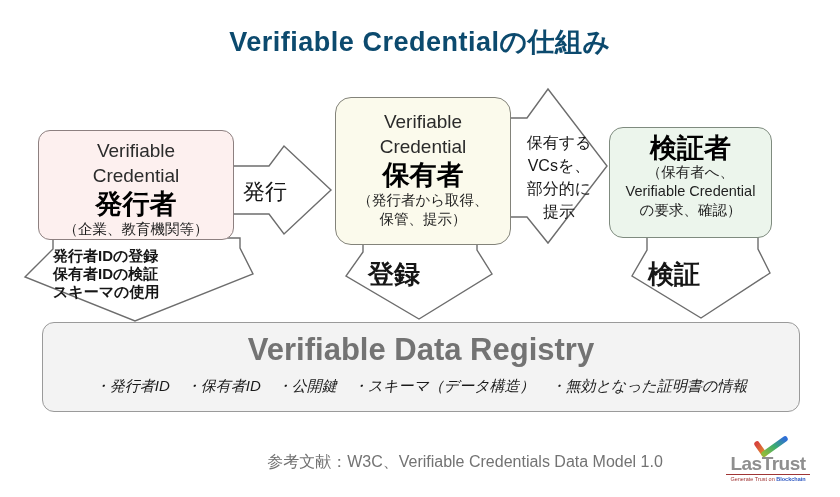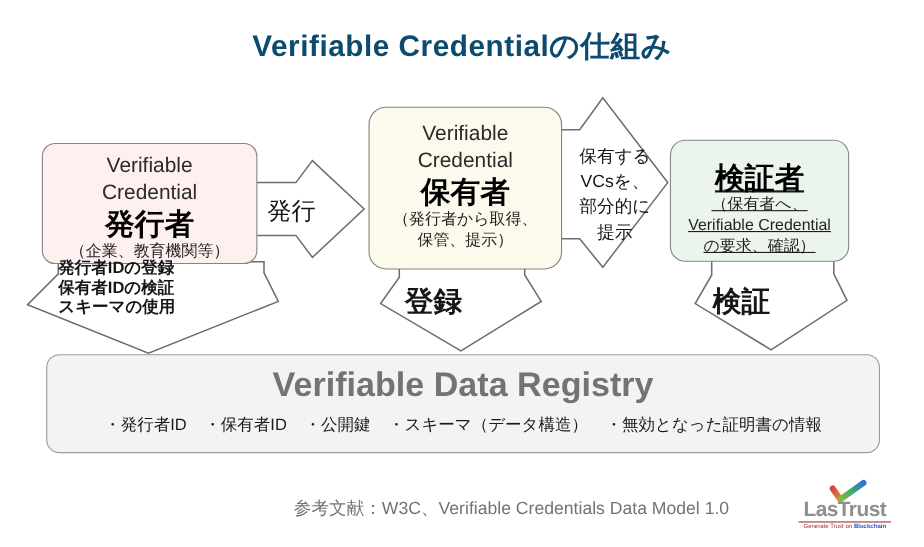--- a/index.html
+++ b/index.html
@@ -9,42 +9,42 @@
   }
   .abs{position:absolute;}
   #title{
     left:0;top:24px;width:840px;text-align:center;
     font-size:27px;font-weight:bold;color:#0c4a6e;letter-spacing:.5px;
   }
   
   .ebox{box-sizing:border-box;border:1.6px solid #787878;text-align:center;}
   #box-issuer{left:38px;top:130px;width:196px;height:110px;background:#fdf0ef;border-radius:12px;padding-top:7px;border-color:#8d8080;}
   #box-holder{left:335px;top:97px;width:176px;height:148px;background:#fbfaec;border-radius:16px;padding-top:11px;border-color:#83837a;}
-  #box-verifier{left:609px;top:127px;width:163px;height:111px;background:#ecf5ec;border-radius:14px;padding-top:19px;border-color:#7f8b7f;text-decoration:underline;}
+  #box-verifier{left:609px;top:127px;width:163px;height:111px;background:#ecf5ec;border-radius:14px;padding-top:5px;border-color:#7f8b7f;}
   .vc-line{font-size:19px;line-height:25px;color:#2b2b2b;}
   .role{font-size:27px;font-weight:bold;color:#000;line-height:32px;}
   .note{font-size:14.5px;line-height:19px;color:#1f1f1f;}
   #box-verifier .role{line-height:30px;}
   
   #arrows{left:0;top:0;}
   #arrows polygon{fill:#ffffff;stroke:#6d6d6d;stroke-width:1.4;stroke-linejoin:miter;}
   
   .alabel{color:#161616;}
   #lbl-issue{left:243px;top:177px;width:70px;font-size:22px;}
   #lbl-present{left:514px;top:131px;width:90px;text-align:center;font-size:16px;line-height:23px;}
-  #lbl-issuer-down{left:53px;top:235px;width:180px;font-size:15px;font-weight:bold;line-height:18px;}
+  #lbl-issuer-down{left:53px;top:247px;width:180px;font-size:15px;font-weight:bold;line-height:18px;}
   #lbl-register{left:368px;top:257px;width:104px;font-size:26px;font-weight:bold;font-family:Liberation Serif, serif;}
   #lbl-verify{left:648px;top:257px;width:104px;font-size:26px;font-weight:bold;}
   
   #registry{
     left:42px;top:322px;width:758px;height:90px;box-sizing:border-box;
     background:#f3f3f3;border:1.6px solid #9a9a9a;border-radius:12px;text-align:center;
   }
   #registry-title{margin-top:9px;font-size:31px;font-weight:bold;color:#737373;}
-  #registry-items{margin-top:9px;display:flex;justify-content:center;gap:16px;font-size:15px;color:#1a1a1a;}
+  #registry-items{margin-top:9px;display:flex;justify-content:center;gap:16px;font-size:15px;color:#1a1a1a;font-style:italic;}
   
   #reference{left:0;top:452px;width:840px;text-align:center;font-size:16px;color:#737373;margin-left:45px;}
   
   #logo{right:30px;top:436px;width:84px;height:48px;text-align:center;}
   #logo-check{position:absolute;left:24px;top:-1px;}
   #logo-name{position:absolute;left:0;top:17px;width:84px;font-size:19px;font-weight:bold;color:#8f8f8f;letter-spacing:-0.5px;}
   #logo-tagline{position:absolute;left:0;top:38px;width:84px;font-size:5.5px;color:#a03535;border-top:0.5px solid #a03535;padding-top:1px;}
   #logo-tagline b{color:#2b55c0;}
 </style>
 </head>

